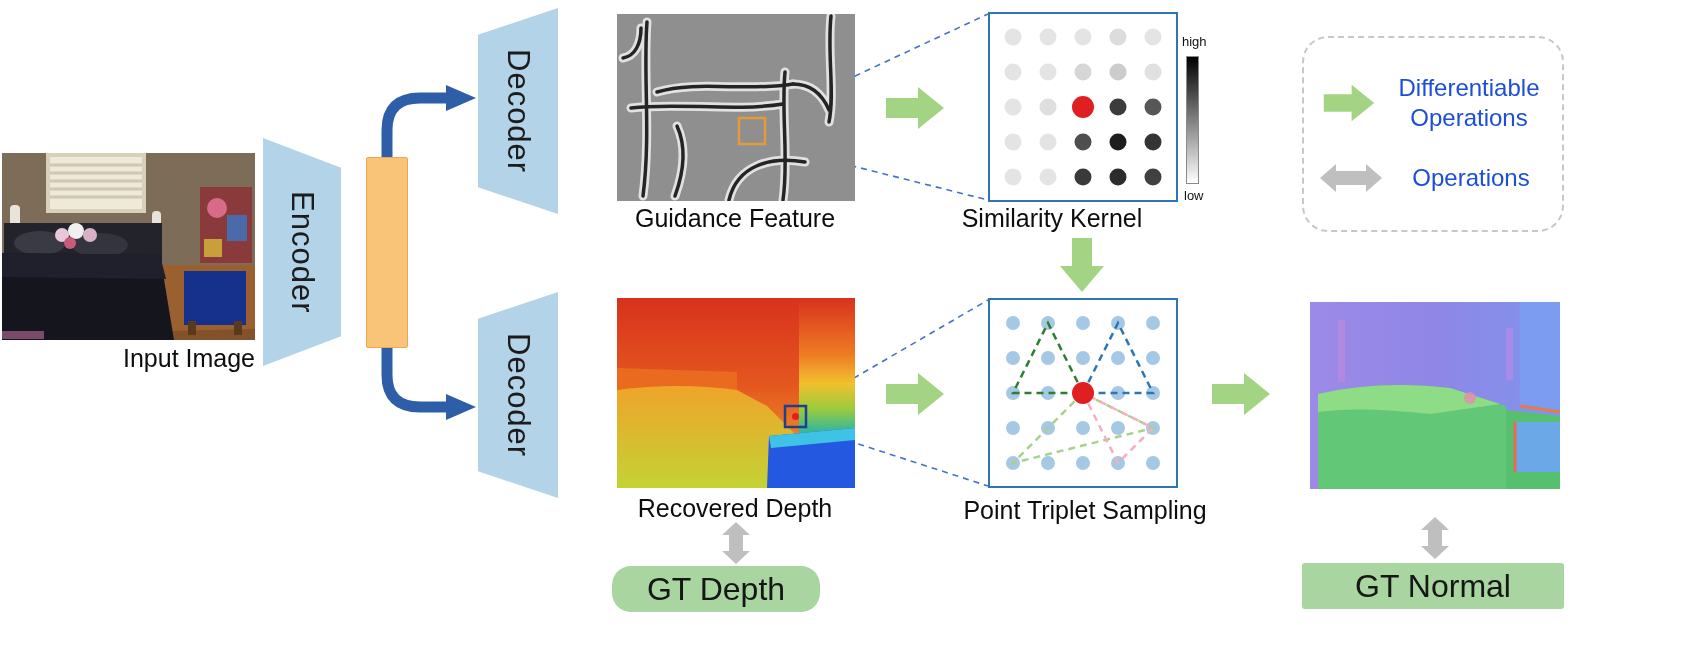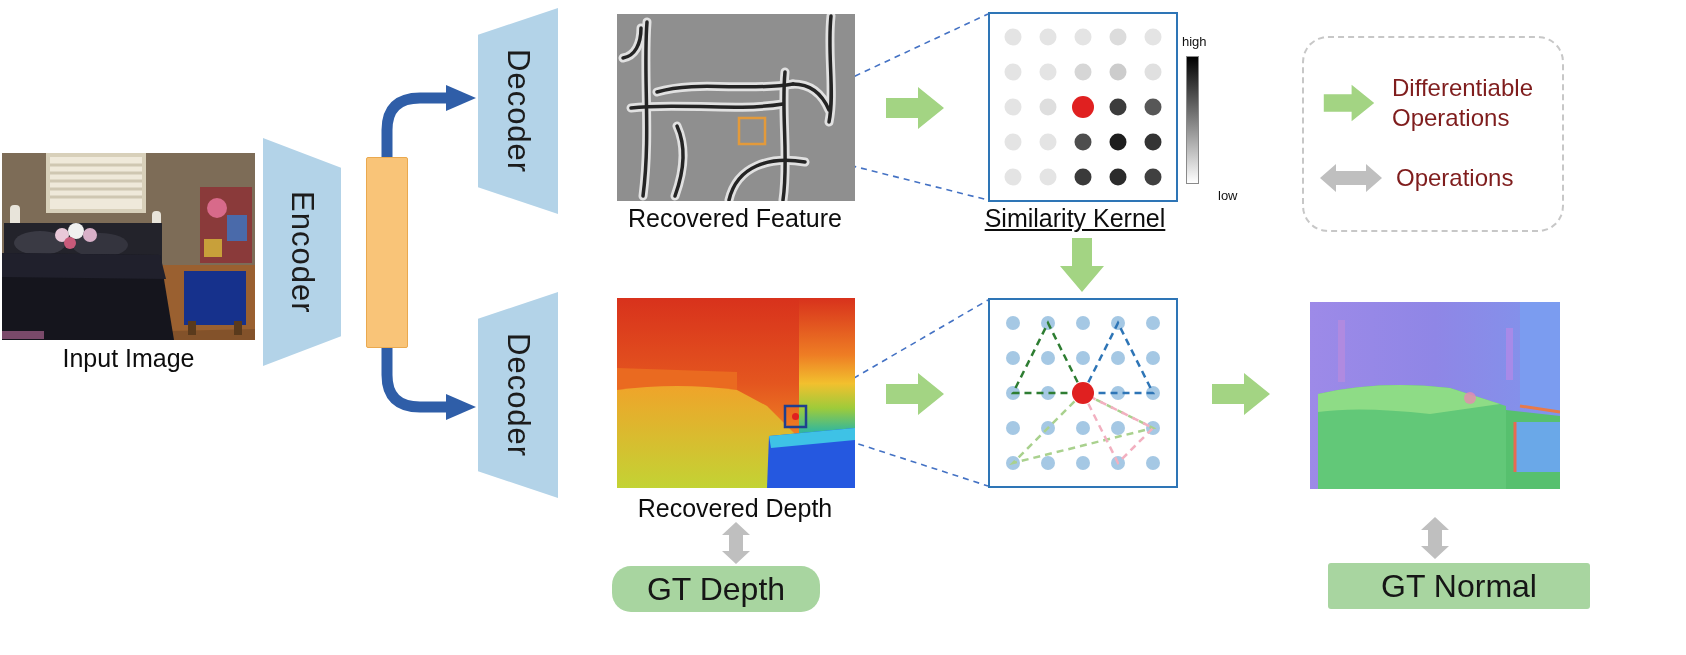--- a/index.html
+++ b/index.html
@@ -31,21 +31,21 @@
   .sample-box { position:absolute; background:#fff; border:2px solid var(--kernel-border-blue,#2e75b6); }
   .sample-box svg { display:block; }
 
   .colorbar { position:absolute; width:13px; height:128px; border:1px solid #8a8a8a;
               background:linear-gradient(#000 0%, #fff 100%); }
   .cbar-label { position:absolute; font-size:13px; color:#111; width:44px; text-align:left; }
 
   .legend { position:absolute; border:2px dashed #c7c7c7; border-radius:26px;
             display:flex; flex-direction:column; justify-content:space-evenly; padding:8px 16px; }
   .legend-row { display:flex; align-items:center; gap:14px; }
-  .legend-label { flex:1; text-align:left; font-size:24px; color:#7f1d1d; line-height:1.25; }
+  .legend-label { flex:1; text-align:center; font-size:24px; color:#1d4ed8; line-height:1.25; }
 
   .gt-box { position:absolute; background:var(--gt-box-green,#a8d5a0); border-radius:3px;
             display:flex; align-items:center; justify-content:center; font-size:32px; color:#161616; }
 </style>
 </head>
 <body>
 
 <div class="canvas">
 
   <svg class="connector-layer" width="1686" height="655">
@@ -81,21 +81,21 @@
       <circle cx="88" cy="82" r="7" fill="#d8b0c8"></circle>
       <circle cx="68" cy="90" r="6" fill="#c85a7a"></circle>
       <path d="M0 100 L158 102 L172 187 L0 187 Z" fill="#15151d"></path>
       <path d="M0 100 L158 102 L164 126 L0 124 Z" fill="#20202c"></path>
       <rect x="182" y="118" width="62" height="54" fill="#16318c"></rect>
       <rect x="186" y="168" width="8" height="14" fill="#5a3a1c"></rect>
       <rect x="232" y="168" width="8" height="14" fill="#5a3a1c"></rect>
       <rect x="0" y="178" width="42" height="8" fill="#7a4a6a"></rect>
     </svg>
   </figure>
-  <div class="node-label" style="left:2px; top:344px; width:253px;">Input Image</div>
+  <div class="node-label" style="left:2px; top:344px; width:253px;text-align:right;">Input Image</div>
 
   <div class="trap trap-encoder" style="left:263px; top:138px; width:78px; height:228px;">
     <span class="vtext">Encoder</span>
   </div>
   <div class="latent" style="left:366px; top:157px; width:42px; height:191px;"></div>
   <div class="trap trap-decoder" style="left:478px; top:8px; width:80px; height:206px;">
     <span class="vtext">Decoder</span>
   </div>
   <div class="trap trap-decoder" style="left:478px; top:292px; width:80px; height:206px;">
     <span class="vtext">Decoder</span>
@@ -115,21 +115,21 @@
           <path d="M60 112 C70 134 66 160 58 182"></path>
           <path d="M176 70 C196 70 206 82 212 96"></path>
         </g>
       </defs>
       <rect width="238" height="187" fill="#8f8f8f"></rect>
       <use href="#gpaths" fill="none" stroke="#f0f0f0" stroke-width="9" stroke-linecap="round" opacity="0.85"></use>
       <use href="#gpaths" fill="none" stroke="#242424" stroke-width="3.5" stroke-linecap="round"></use>
       <rect x="122" y="104" width="26" height="26" fill="none" stroke="#e39a3b" stroke-width="2.5"></rect>
     </svg>
   </figure>
-  <div class="node-label" style="left:590px; top:204px; width:290px;">Recovered Feature</div>
+  <div class="node-label" style="left:590px; top:204px; width:290px;">Guidance Feature</div>
 
   <svg class="green-arrow abs" style="left:886px; top:85px;" width="58" height="46" viewBox="0 0 58 46">
     <polygon points="0,13 32,13 32,2 58,23 32,44 32,33 0,33"></polygon>
   </svg>
   <svg class="green-arrow abs" style="left:1059px; top:238px;" width="46" height="54" viewBox="0 0 46 54">
     <polygon points="13,0 33,0 33,28 45,28 23,54 1,28 13,28"></polygon>
   </svg>
   <svg class="green-arrow abs" style="left:886px; top:371px;" width="58" height="46" viewBox="0 0 58 46">
     <polygon points="0,13 32,13 32,2 58,23 32,44 32,33 0,33"></polygon>
   </svg>
@@ -161,22 +161,22 @@
         <circle cx="163" cy="128" r="8.5" fill="#343434"></circle>
         <circle cx="23" cy="163" r="8.5" fill="#e4e4e4"></circle>
         <circle cx="58" cy="163" r="8.5" fill="#e4e4e4"></circle>
         <circle cx="93" cy="163" r="8.5" fill="#3a3a3a"></circle>
         <circle cx="128" cy="163" r="8.5" fill="#2c2c2c"></circle>
         <circle cx="163" cy="163" r="8.5" fill="#404040"></circle>
       </svg>
   </div>
   <div class="cbar-label" style="left:1182px; top:34px;">high</div>
   <div class="colorbar" style="left:1186px; top:56px;"></div>
-  <div class="cbar-label" style="left:1184px; top:188px;margin-left:34px;">low</div>
-  <div class="node-label" style="left:940px; top:204px; width:270px;text-decoration:underline;">Similarity Kernel</div>
+  <div class="cbar-label" style="left:1184px; top:188px;">low</div>
+  <div class="node-label" style="left:917px; top:204px; width:270px;">Similarity Kernel</div>
 
   <figure class="img" style="left:617px; top:298px; width:238px; height:190px;">
     <svg viewBox="0 0 238 190">
       <defs>
         <linearGradient id="dg1" x1="0" y1="0" x2="0" y2="1">
           <stop offset="0" stop-color="#d8321c"></stop>
           <stop offset="0.45" stop-color="#e4561f"></stop>
           <stop offset="0.75" stop-color="#ef8424"></stop>
           <stop offset="1" stop-color="#f2a12b"></stop>
         </linearGradient>
@@ -232,20 +232,21 @@
         <circle cx="93" cy="163" r="7" fill="#a5c8e4"></circle>
         <circle cx="128" cy="163" r="7" fill="#a5c8e4"></circle>
         <circle cx="163" cy="163" r="7" fill="#a5c8e4"></circle>
         <polygon points="93,93 58,23 23,93" fill="none" stroke="#2e7d32" stroke-width="2.5" stroke-dasharray="7 5"></polygon>
         <polygon points="93,93 128,23 163,93" fill="none" stroke="#2e75b6" stroke-width="2.5" stroke-dasharray="7 5"></polygon>
         <polygon points="93,93 23,163 163,128" fill="none" stroke="#a9d18e" stroke-width="2.5" stroke-dasharray="7 5"></polygon>
         <polygon points="93,93 128,163 163,128" fill="none" stroke="#f2b0c0" stroke-width="2.5" stroke-dasharray="7 5"></polygon>
         <circle cx="93" cy="93" r="11" fill="#e02020"></circle>
       </svg>
   </div>
+  <div class="node-label" style="left:930px; top:496px; width:310px;">Point Triplet Sampling</div>
 
   <figure class="img" style="left:1310px; top:302px; width:250px; height:187px;">
     <svg viewBox="0 0 250 187">
       <defs>
         <linearGradient id="ng1" x1="0" y1="0" x2="1" y2="0">
           <stop offset="0" stop-color="#9d8ae8"></stop>
           <stop offset="0.5" stop-color="#8f86e6"></stop>
           <stop offset="1" stop-color="#7f95ec"></stop>
         </linearGradient>
       </defs>
@@ -281,17 +282,17 @@
   <svg class="gray-arrow abs" style="left:719px; top:522px;" width="34" height="42" viewBox="0 0 34 42">
     <polygon points="17,0 31,13 24,13 24,29 31,29 17,42 3,29 10,29 10,13 3,13"></polygon>
   </svg>
   <div class="gt-box" style="left:612px; top:566px; width:208px; height:46px;border-radius:19px;">
     <span>GT Depth</span>
   </div>
 
   <svg class="gray-arrow abs" style="left:1418px; top:517px;" width="34" height="42" viewBox="0 0 34 42">
     <polygon points="17,0 31,13 24,13 24,29 31,29 17,42 3,29 10,29 10,13 3,13"></polygon>
   </svg>
-  <div class="gt-box" style="left:1302px; top:563px; width:262px; height:46px;margin-left:26px;">
+  <div class="gt-box" style="left:1302px; top:563px; width:262px; height:46px;">
     <span>GT Normal</span>
   </div>
 
 </div>
 
 </body></html>

